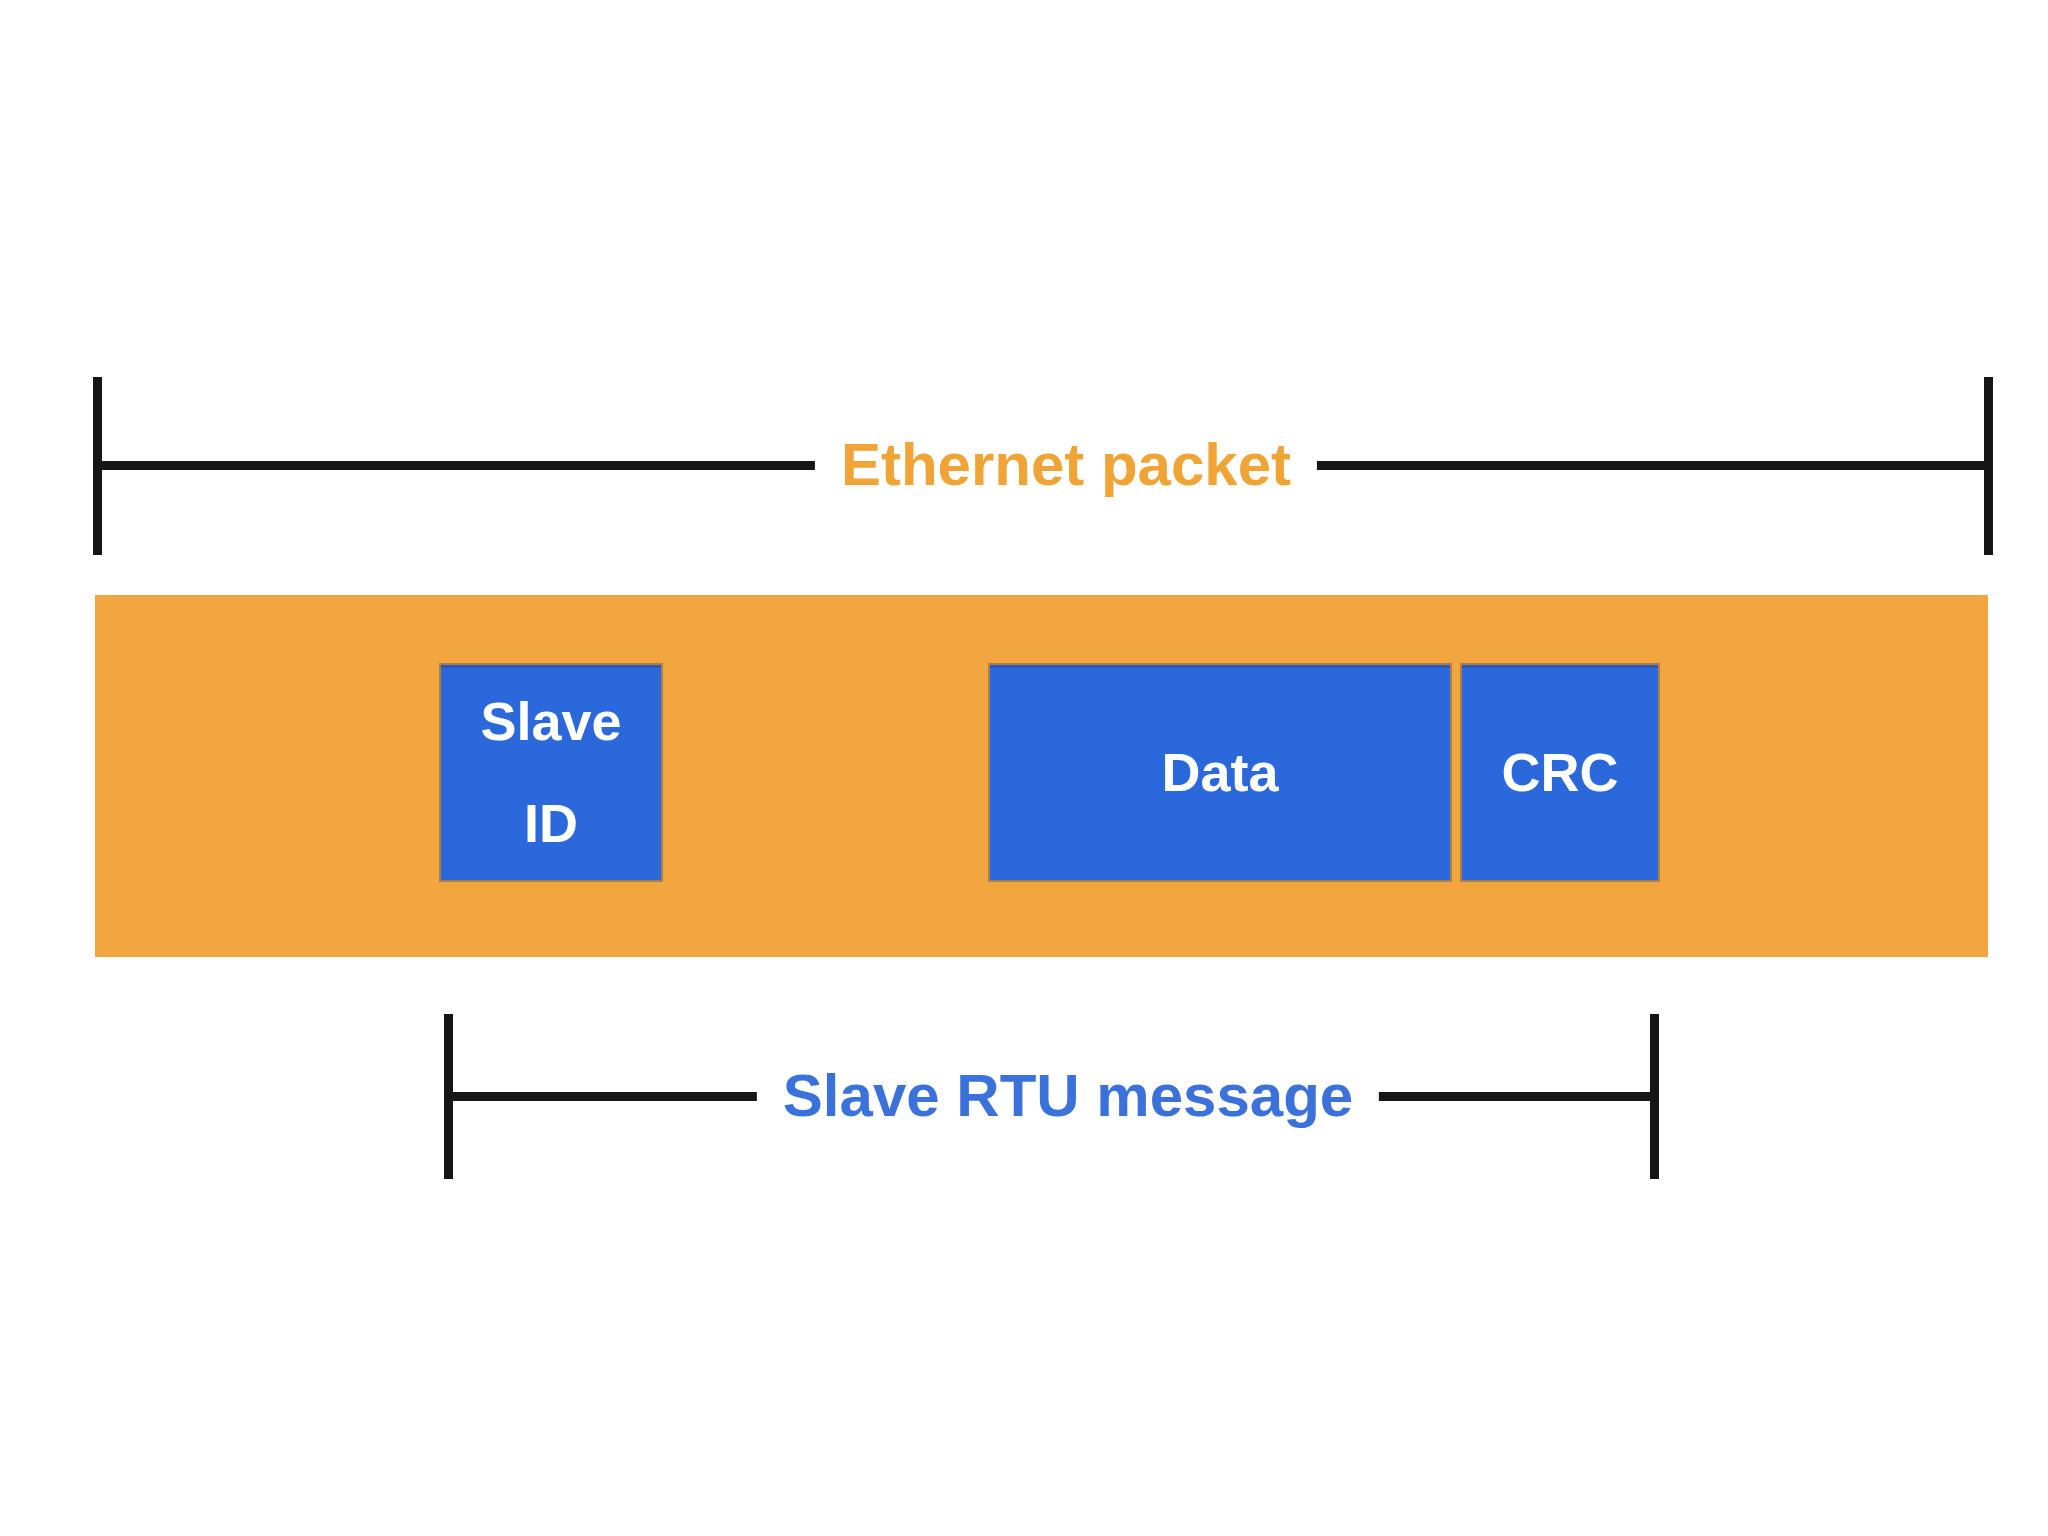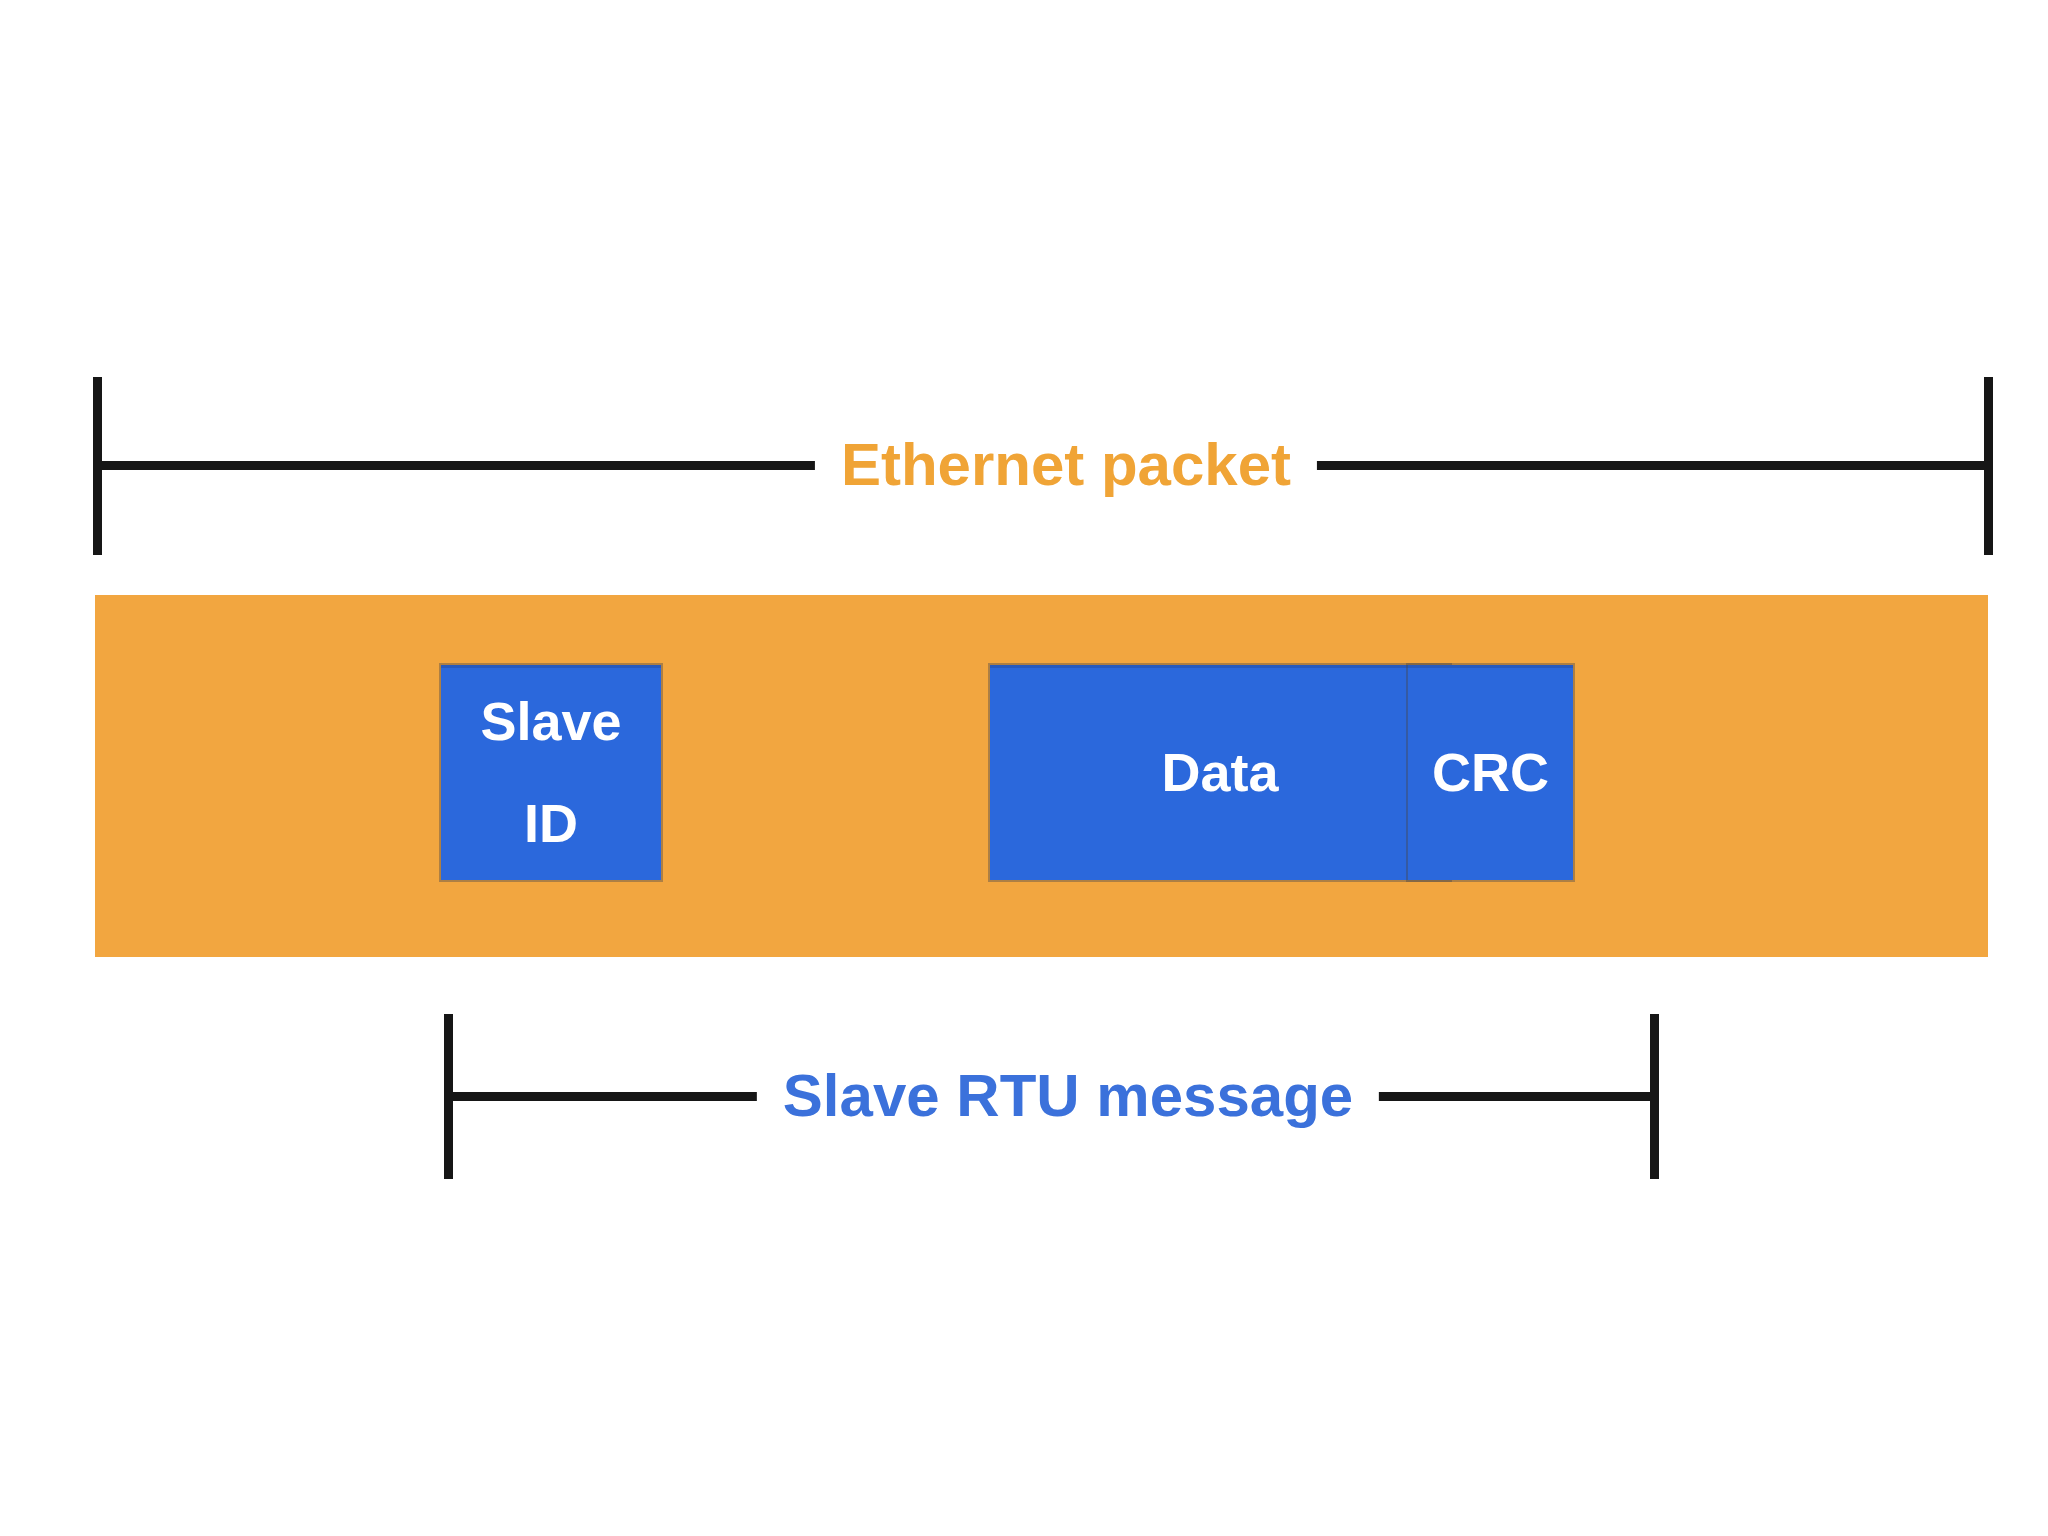--- a/index.html
+++ b/index.html
@@ -44,21 +44,21 @@
     display:flex;flex-direction:column;
     align-items:center;justify-content:center;
     text-align:center;
     font-size:54px;line-height:63px;
     box-shadow:0 0 0 2px rgba(70,70,75,0.40), inset 0 3px 0 rgba(20,30,60,0.18);
   }
   .field-line:empty{display:none;}
   .f-slave{left:441px;width:220px;gap:39px;}
   .f-func {left:675px;width:305px;}
   .f-data {left:990px;width:460px;justify-content:center;}
-  .f-crc  {left:1408px;width:165px;}
+  .f-crc  {left:1462px;width:196px;}
   
   .mod-line{left:448px;top:1060px;width:1211px;}
   .mod-tick-left{left:444px;top:982px;height:165px;}
   .mod-tick-right{left:1650px;top:982px;height:165px;}
   .mod-label{left:1068px;top:1032px;color:var(--bottom-label,#3B71DB);}
 </style>
 </head>
 <body>
 
 <div class="canvas">

